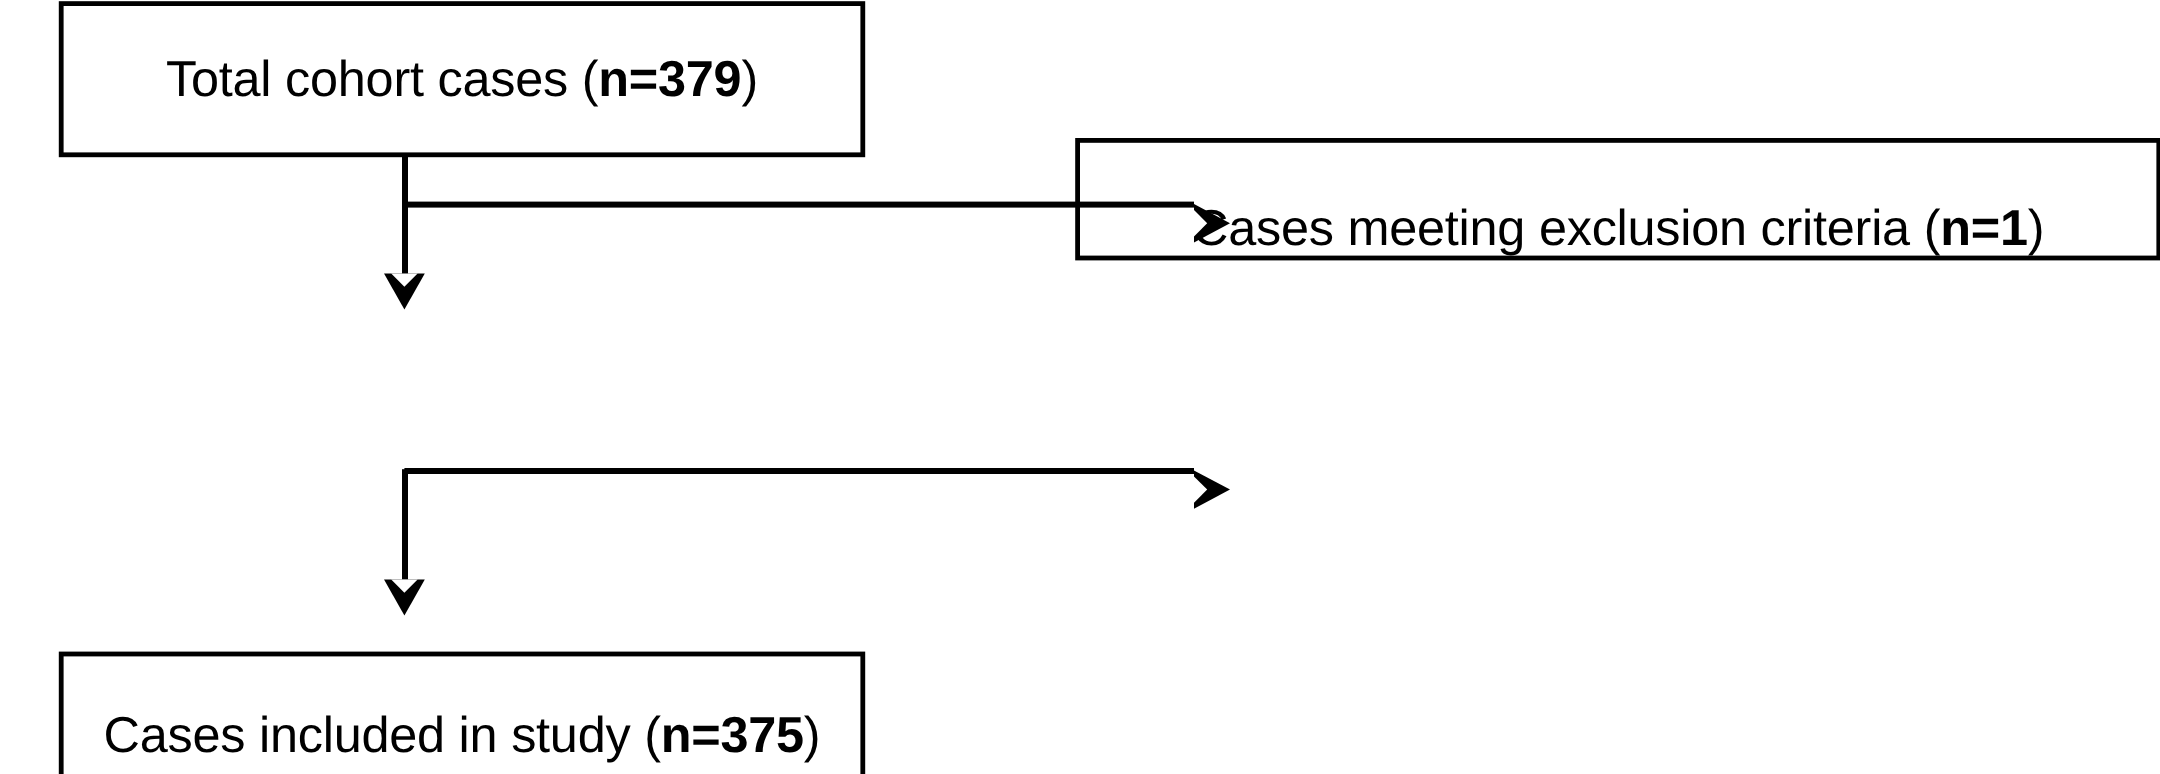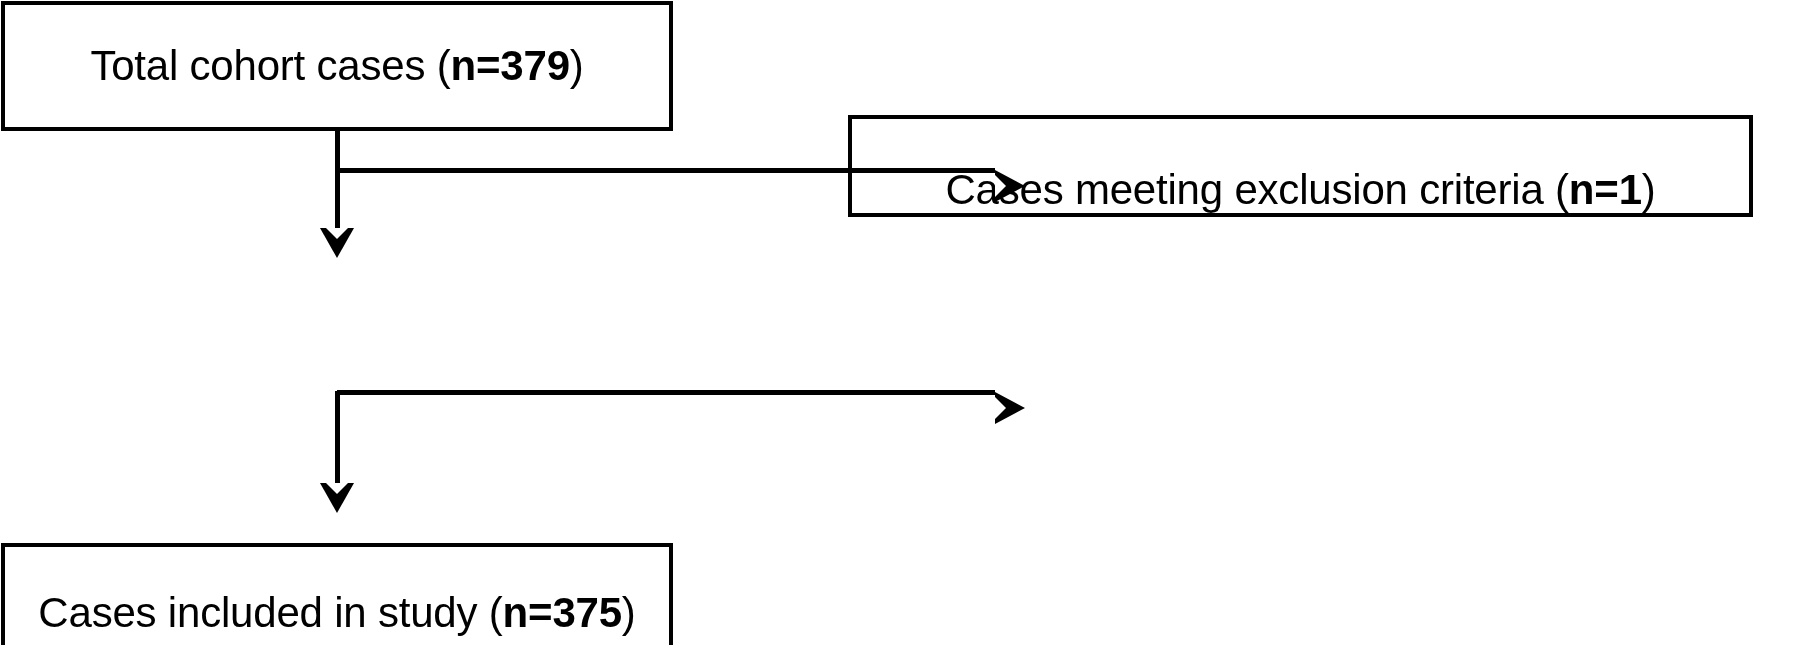--- a/index.html
+++ b/index.html
@@ -22,20 +22,21 @@
     background: #ffffff;
     border: 4px solid #000000;
     display: flex;
     align-items: center;
     justify-content: center;
     text-align: center;
     color: #000000;
     font-size: 42px;
     line-height: 1.12;
     letter-spacing: -0.2px;
+    margin-left: 48px;
   }
   .node .label {
     display: block;
     padding: 0 14px;
     white-space: pre-line;
   }
   .node b {
     font-weight: bold;
   }
   

